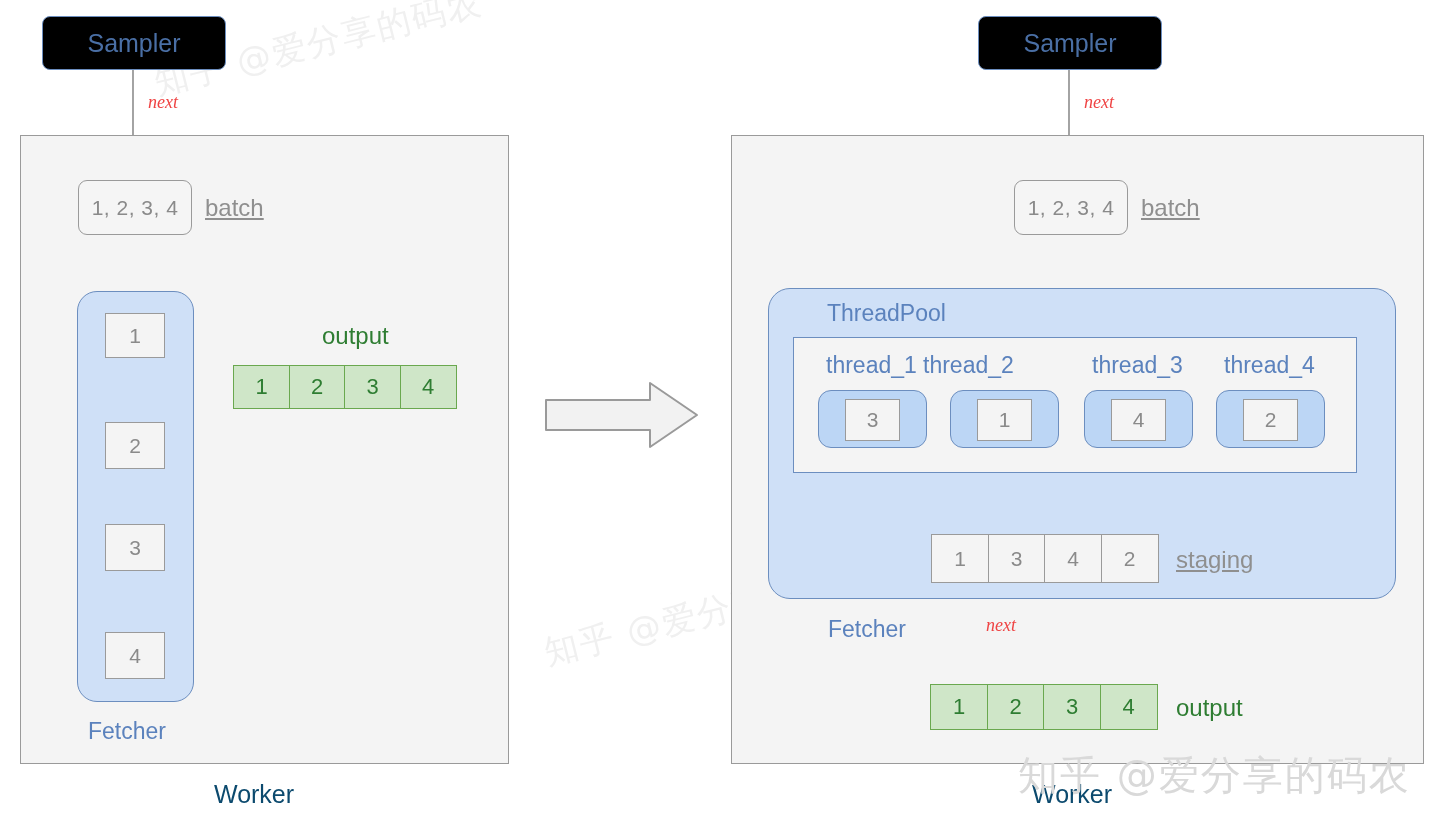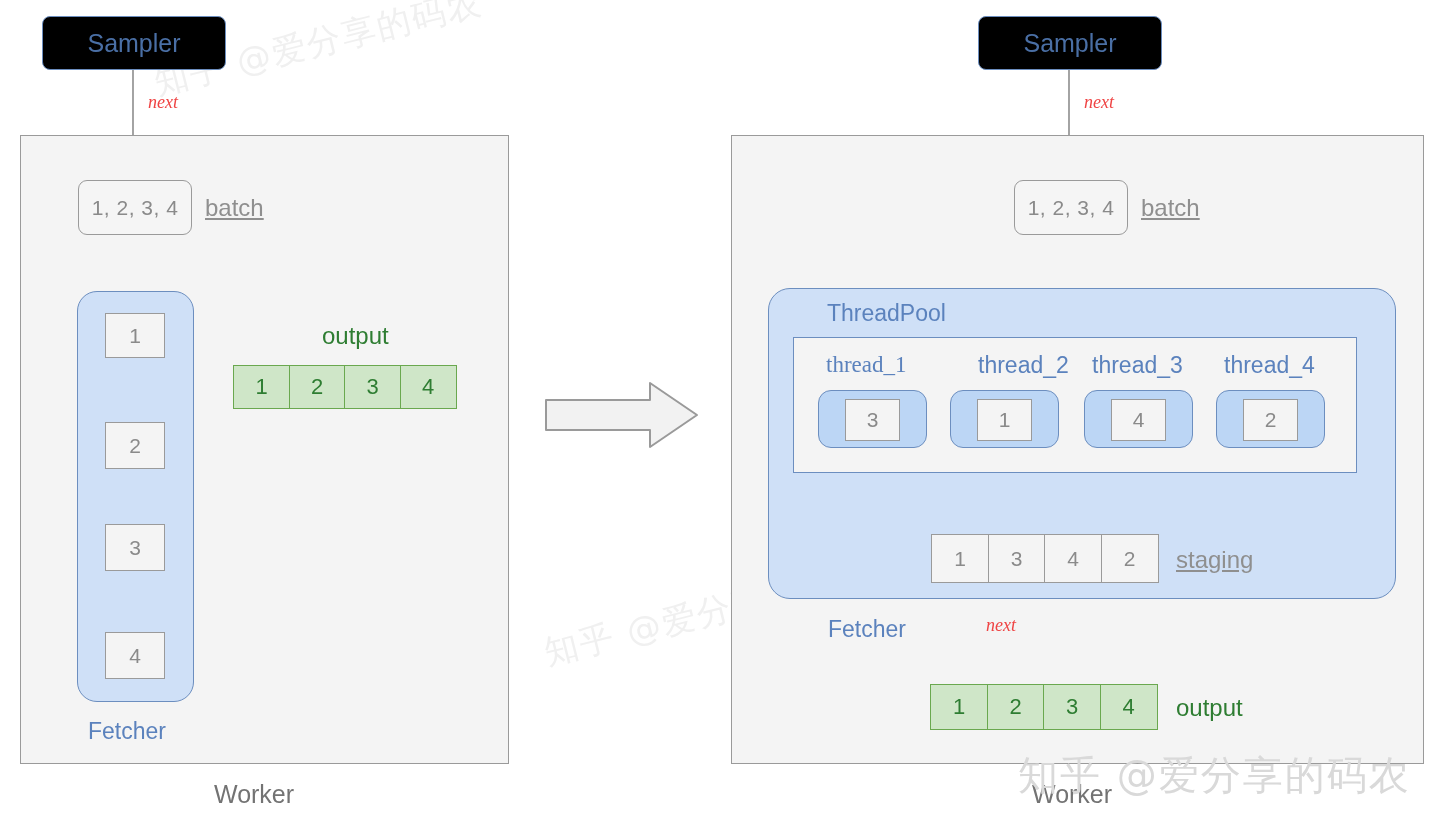--- a/index.html
+++ b/index.html
@@ -20,21 +20,21 @@
   }
   .batchbox{
     background:#f5f5f5;border:1.6px solid #9a9a9a;border-radius:9px;
     color:#8a8a8a;font-size:21px;display:flex;align-items:center;justify-content:center;
     letter-spacing:.5px;
   }
   .label-grey{color:#8f8f8f;font-size:24px;text-decoration:underline;}
   .label-blue{color:#5b82bd;font-size:23px;}
   .label-green{color:#2e7d32;font-size:24px;text-align:center;}
   .label-it{color:#ef4444;font-size:18px;font-style:italic;font-family:"Liberation Serif", serif;}
-  .worker-label{color:#737373;font-size:25px;}
+  .worker-label{color:#0c4a6e;font-size:25px;}
 
   .workerbox{background:#f4f4f4;border:1.6px solid #9a9a9a;}
 
   .fetcher-pill{
     background:#cfe0f7;border:1.8px solid #6c8ebf;border-radius:20px;
   }
   .threadpool{
     background:#cfe0f7;border:1.8px solid #6c8ebf;border-radius:22px;
   }
   .threadpool-inner{
@@ -164,27 +164,27 @@
   <div class="abs batchbox" style="left:1014px;top:180px;width:112px;height:53px;">
     <span>1, 2, 3, 4</span>
   </div>
   <div class="abs label-grey" style="left:1141px;top:194px;">batch</div>
 
   <div class="abs threadpool" style="left:768px;top:288px;width:626px;height:309px;"></div>
   <div class="abs label-blue" style="left:827px;top:300px;">ThreadPool</div>
 
   <div class="abs threadpool-inner" style="left:793px;top:337px;width:562px;height:134px;"></div>
 
-  <div class="abs label-blue" style="left:826px;top:352px;font-family:Liberation Serif, serif;">thread_1</div>
+  <div class="abs label-blue" style="left:826px;top:352px;">thread_1</div>
   <div class="abs thread-pill" style="left:818px;top:390px;width:107px;height:56px;"></div>
   <div class="abs itembox" style="left:845px;top:399px;width:53px;height:40px;">
     <span>3</span>
   </div>
 
-  <div class="abs label-blue" style="left:978px;top:352px;">thread_2</div>
+  <div class="abs label-blue" style="left:923px;top:352px;">thread_2</div>
   <div class="abs thread-pill" style="left:950px;top:390px;width:107px;height:56px;"></div>
   <div class="abs itembox" style="left:977px;top:399px;width:53px;height:40px;">
     <span>1</span>
   </div>
 
   <div class="abs label-blue" style="left:1092px;top:352px;">thread_3</div>
   <div class="abs thread-pill" style="left:1084px;top:390px;width:107px;height:56px;"></div>
   <div class="abs itembox" style="left:1111px;top:399px;width:53px;height:40px;">
     <span>4</span>
   </div>

